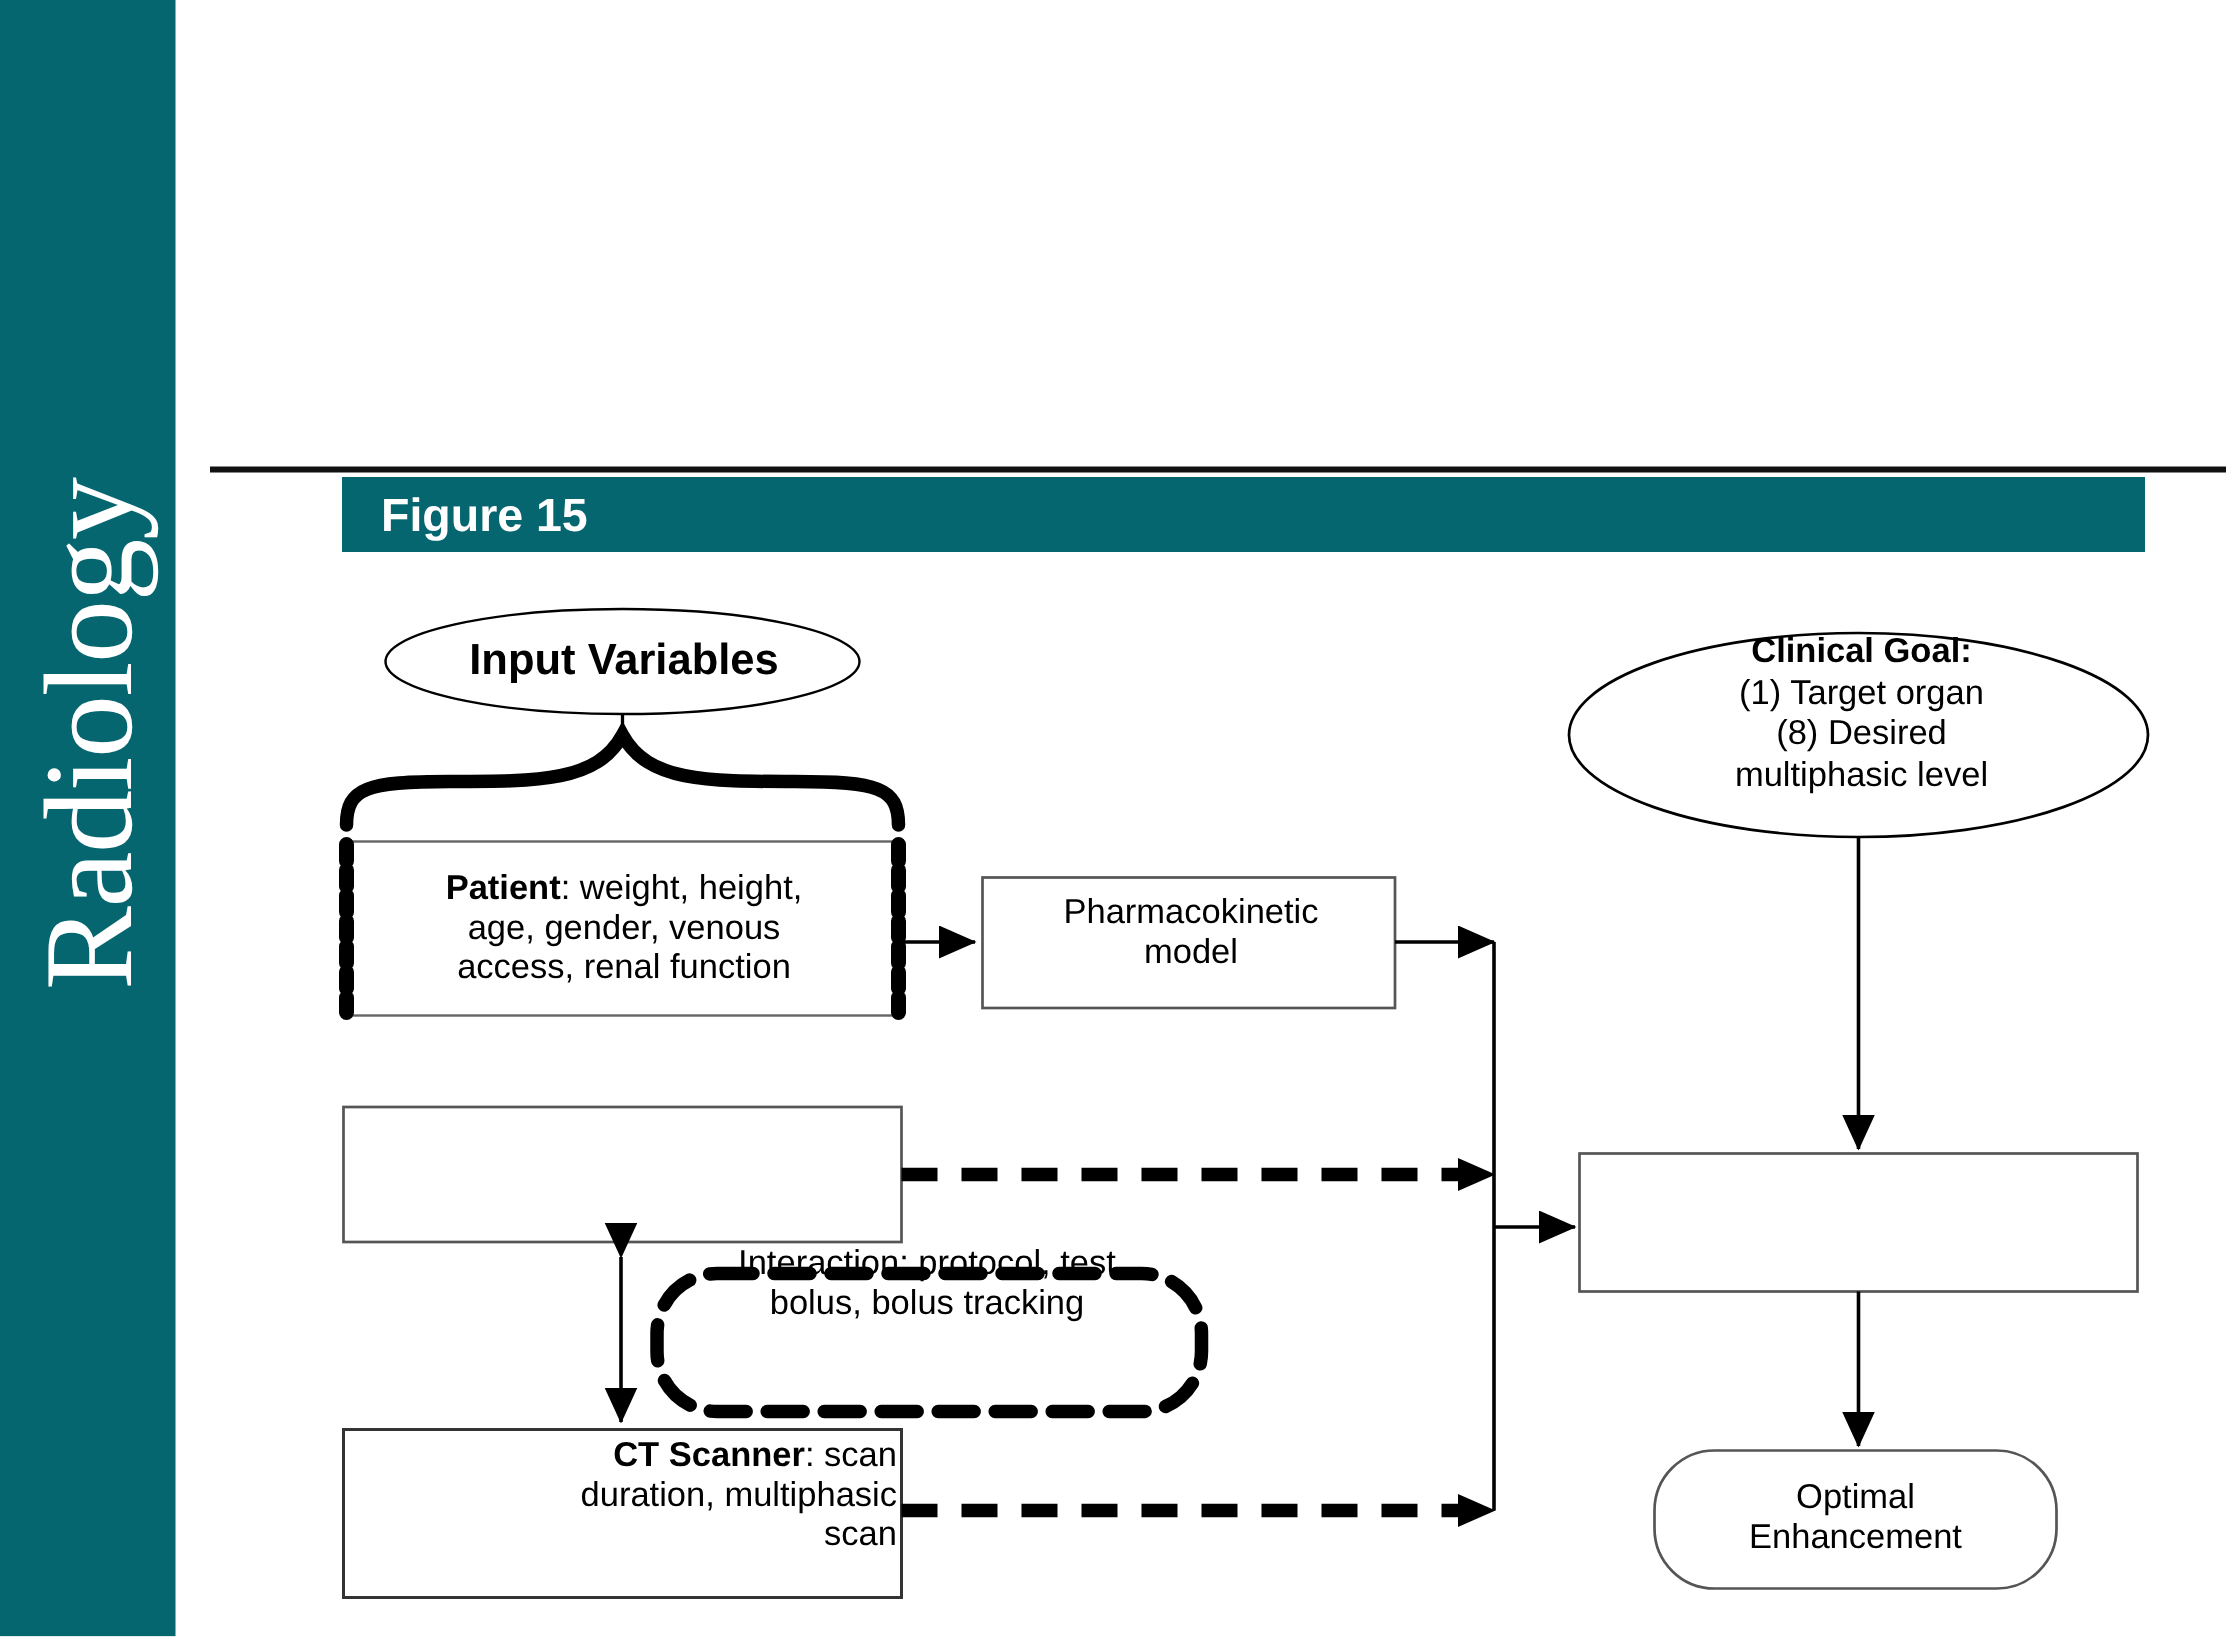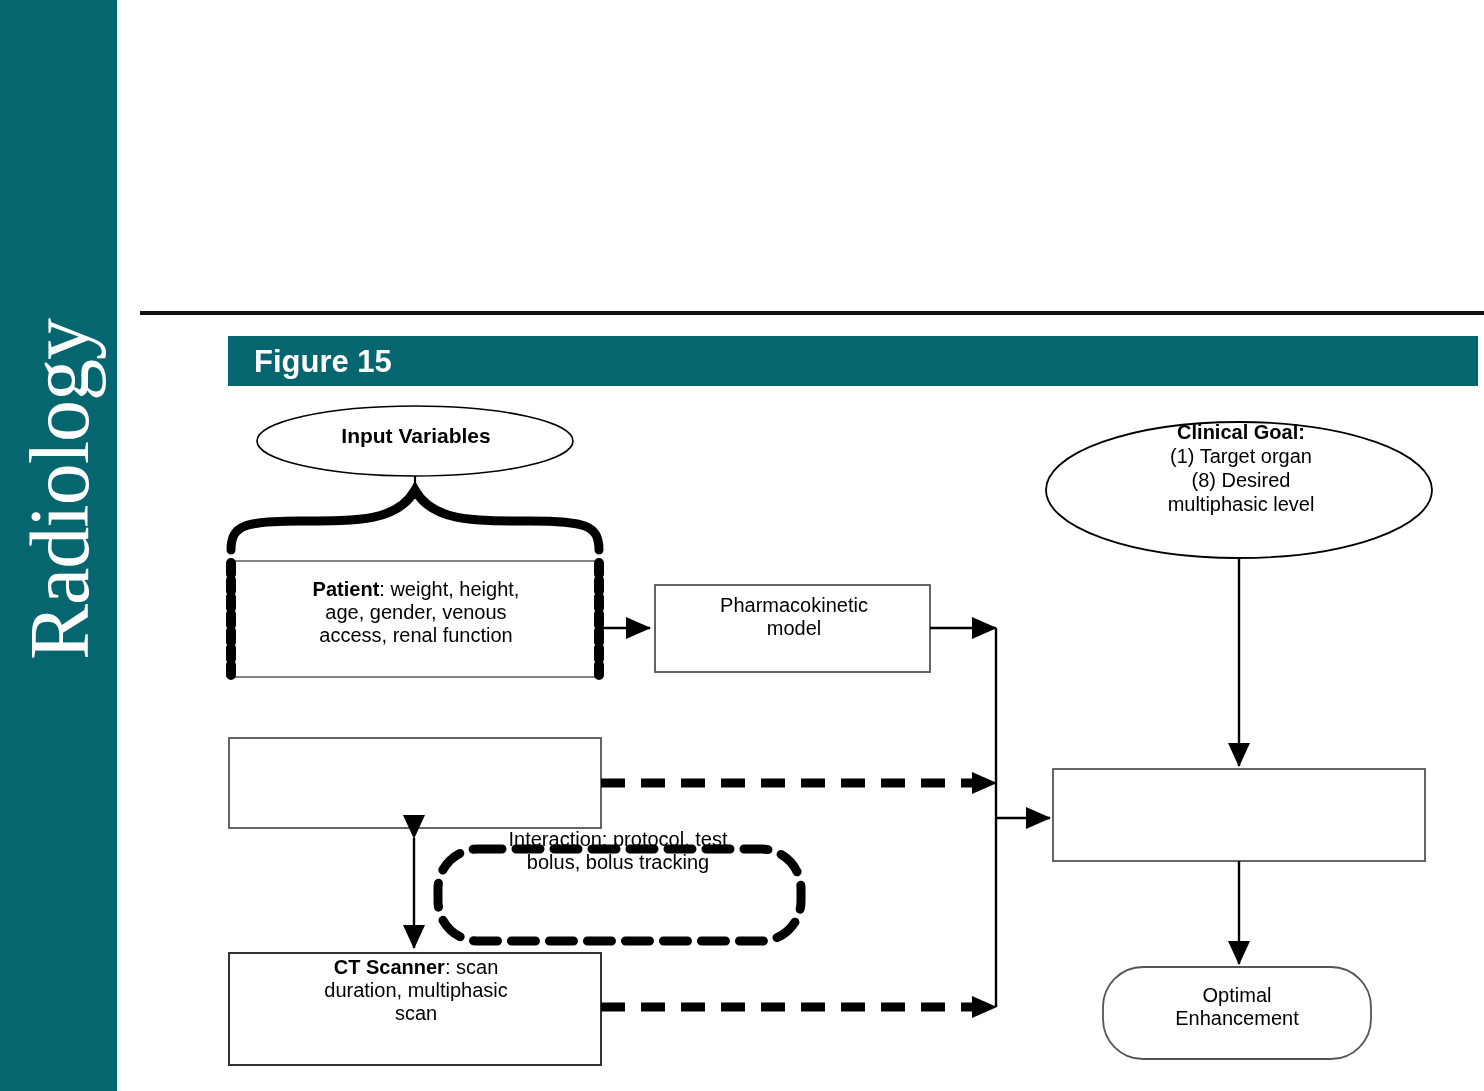--- a/index.html
+++ b/index.html
@@ -47,25 +47,24 @@
     position: absolute;
     left: 140px;
     top: 311px;
     width: 1344px;
     height: 4px;
     background: #111111;
   }
   #figure-banner {
     position: absolute;
     left: 228px;
-    top: 336px;
+    top: 318px;
     width: 1202px;
     height: 50px;
     background: #056670;
-    padding-left: 48px;
   }
   #figure-banner-title {
     position: absolute;
     left: 26px;
     top: 8px;
     color: #ffffff;
     font-size: 31px;
     font-weight: bold;
     letter-spacing: 0px;
     white-space: nowrap;
@@ -78,49 +77,49 @@
     width: 1484px;
     height: 1091px;
     pointer-events: none;
   }
 
   
   .node-text {
     position: absolute;
     text-align: center;
     color: #000000;
-    font-size: 20px;
+    font-size: 23px;
     line-height: 1.16;
     white-space: pre-line;
   }
   .node-text b { font-weight: bold; }
 
   #t-input-variables {
     left: 258px; top: 424px; width: 316px;
-    font-weight: bold; font-size: 21px;
+    font-weight: bold; font-size: 29px;
   }
   #t-clinical-goal {
     left: 1046px; top: 420px; width: 390px;
     line-height: 1.2;
   }
   #t-patient {
     left: 234px; top: 578px; width: 364px; text-align: center;
   }
   #t-pharmacokinetic {
     left: 660px; top: 594px; width: 268px;
     font-weight: normal;
   }
   #t-injector {
     left: 232px; top: 756px; width: 368px;
   }
   #t-interaction {
     left: 444px; top: 828px; width: 348px;
   }
   #t-ct-scanner {
-    left: 234px; top: 956px; width: 364px;
+    left: 234px; top: 956px; width: 364px; text-align: right;
   }
   #t-estimate {
     left: 1058px; top: 786px; width: 368px;
   }
   #t-optimal {
     left: 1112px; top: 984px; width: 250px;
     font-weight: normal;
   }
 </style>
 </head>

